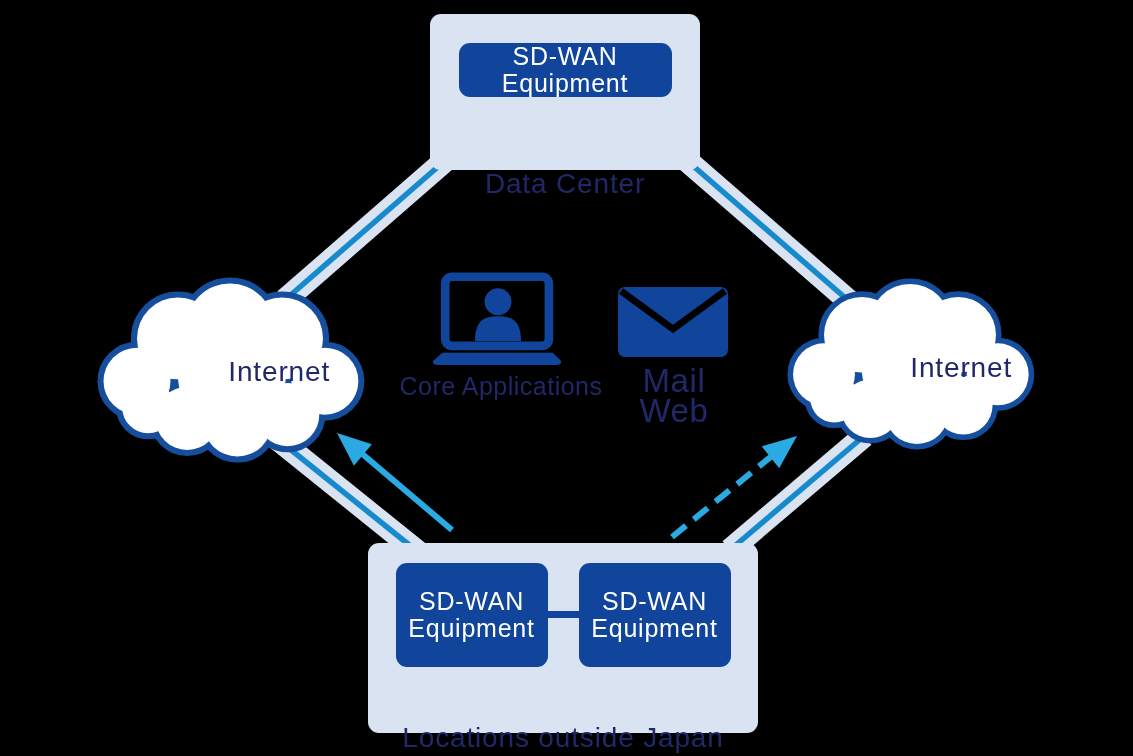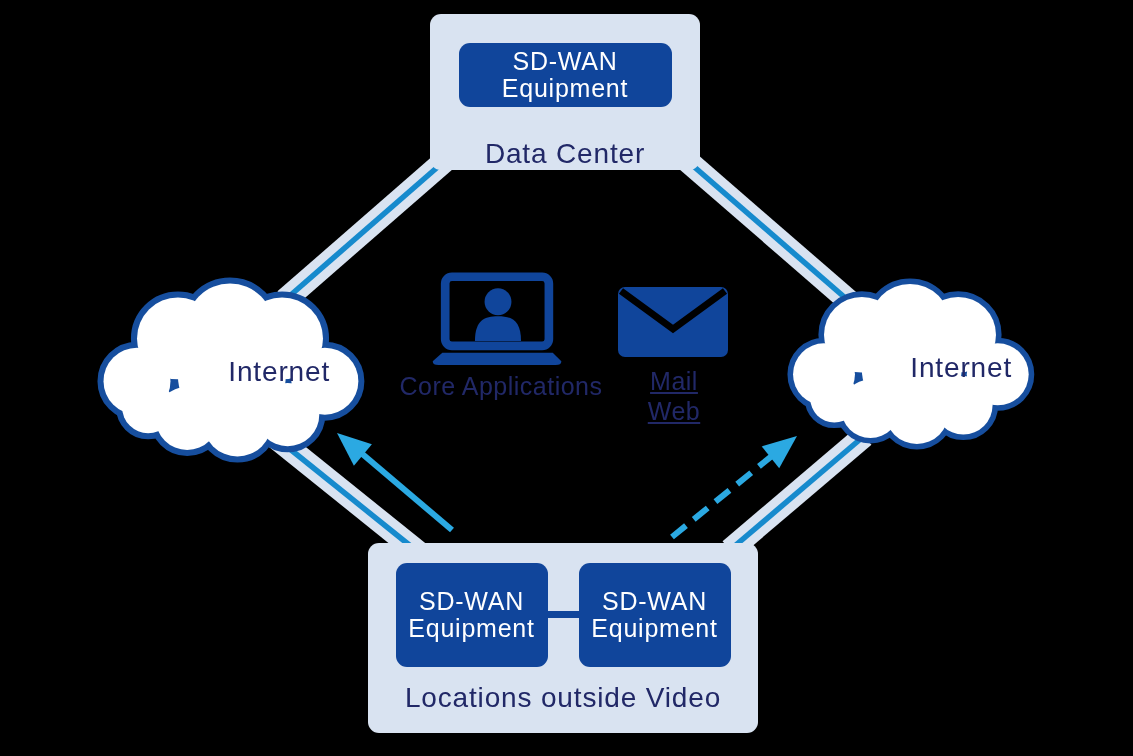--- a/index.html
+++ b/index.html
@@ -17,21 +17,21 @@
   .cloud{position:absolute;z-index:2;}
   .cloud-border{fill:#ffffff;stroke:var(--cloudborder,#164e9e);stroke-width:13;}
   .cloud-fill{fill:#ffffff;}
   .cloud-label{
     position:absolute;z-index:3;width:200px;text-align:right;
     color:var(--navy,#212867);font-size:28px;letter-spacing:.03em;
   }
 
   .panel{
     position:absolute;z-index:3;background:var(--pale,#d9e3f1);border-radius:11px;
-    display:flex;flex-direction:column;align-items:center;
+    display:flex;flex-direction:column;align-items:center;gap:40px;
   }
   .panel-label{
     color:var(--navy,#212867);font-size:28px;letter-spacing:.03em;text-align:center;
   }
   .chip{
     background:var(--darkblue,#10459b);border-radius:11px;color:#ffffff;
     display:flex;flex-direction:column;align-items:center;justify-content:center;
     font-size:25px;line-height:27px;letter-spacing:.03em;text-align:center;
   }
   .panel-top{left:430px;top:14px;width:270px;height:156px;}
@@ -52,21 +52,21 @@
   .icon-fill{fill:var(--darkblue,#10459b);}
   .icon-stroke{fill:none;stroke:var(--darkblue,#10459b);}
   .env-gap{fill:none;stroke:var(--bg,#000);stroke-width:7;}
 
   .caption{
     position:absolute;z-index:2;text-align:center;color:var(--navy,#212867);
   }
   .cap-core{left:355px;top:372px;width:292px;}
   .cap-core .t1{font-size:25px;letter-spacing:.02em;}
   .cap-core .t2{font-size:20px;line-height:26px;letter-spacing:.02em;}
-  .cap-mail{left:628px;top:366px;width:92px;font-size:25px;line-height:30px;letter-spacing:.02em;text-decoration:underline;}
+  .cap-mail{left:628px;top:366px;width:92px;font-size:33px;line-height:30px;letter-spacing:.02em;}
 </style>
 </head>
 <body>
 
 <div class="canvas">
 
   <svg class="underlay" width="1133" height="756" viewBox="0 0 1133 756">
 
     <g>
       <line class="band-base" x1="448" y1="158" x2="285" y2="300"></line>
@@ -139,21 +139,21 @@
         <span>SD-WAN</span>
         <span>Equipment</span>
       </div>
       <div class="chip-gap"></div>
       <div class="chip">
         <span>SD-WAN</span>
         <span>Equipment</span>
       </div>
       <div class="chip-link"></div>
     </div>
-    <div class="panel-label">Locations outside Video</div>
+    <div class="panel-label">Locations outside Japan</div>
   </div>
 
   <svg class="center-icon" style="left:430px;top:272px" width="136" height="96" viewBox="0 0 140 100">
     <rect class="icon-stroke" x="15" y="5" width="108" height="72" rx="7" stroke-width="9"></rect>
     <circle class="icon-fill" cx="70" cy="31" r="14"></circle>
     <path class="icon-fill" d="M46 72 C46 50 56 46 70 46 C84 46 94 50 94 72 Z"></path>
     <path class="icon-fill" d="M12 84 L127 84 L136 93 Q136 97 130 97 L8 97 Q2 97 2 93 Z"></path>
   </svg>
   <div class="caption cap-core">
     <div class="t1">Core Applications</div>

